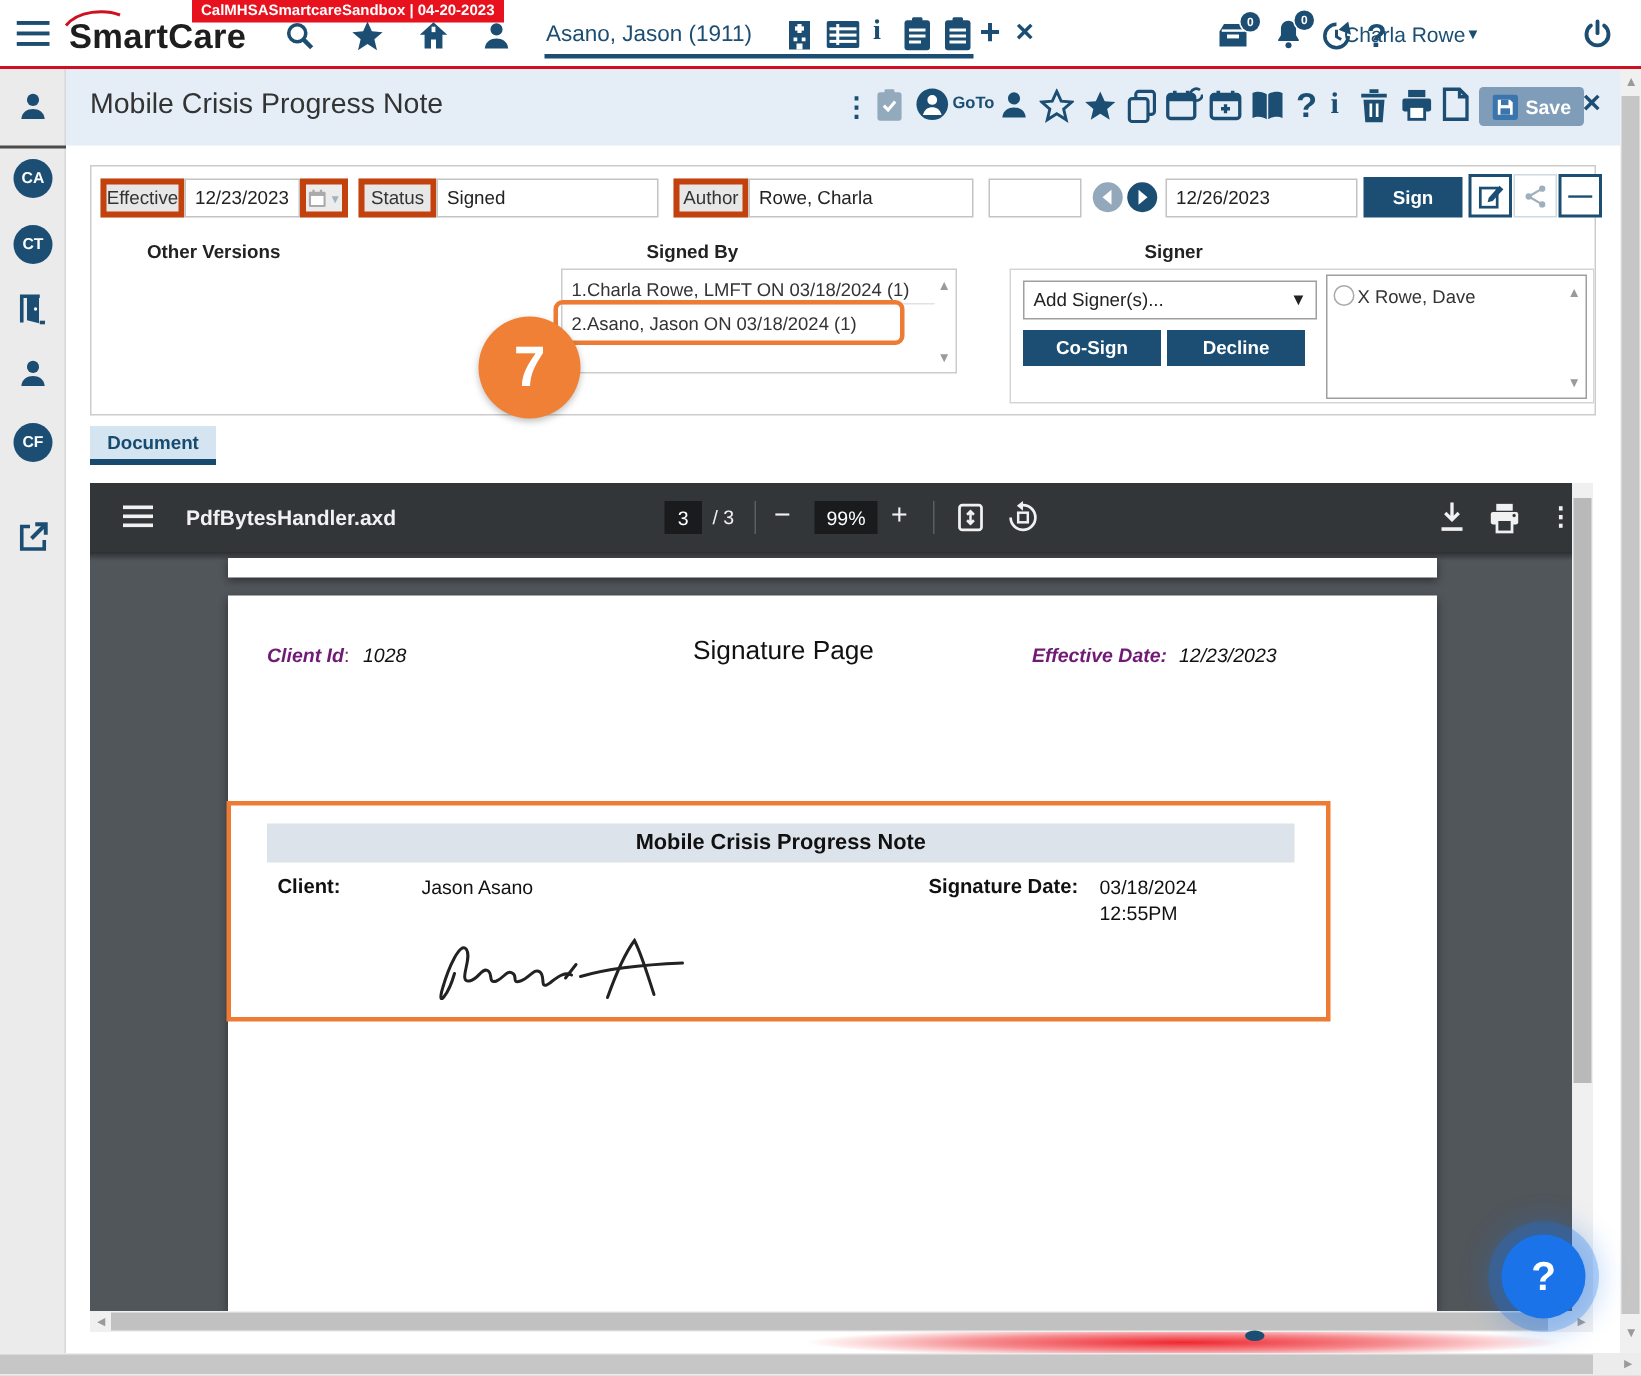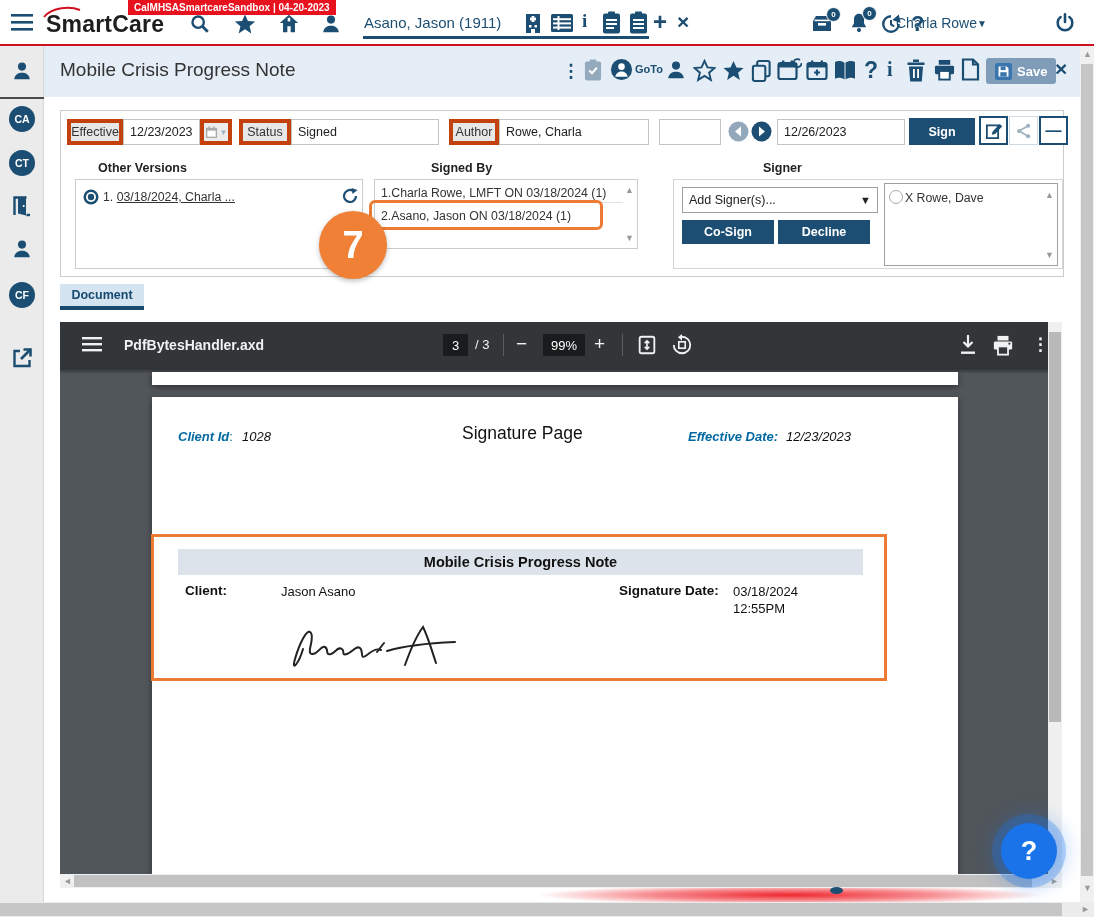--- a/index.html
+++ b/index.html
@@ -46,21 +46,21 @@
           display:flex;align-items:center;justify-content:center}
 
   
   .ptool{background:#323639}
   .pdark{background:#51565b}
   .ptxt{color:#f1f1f1;font-size:13px}
   .pbox{background:#191b1d;color:#fff;font-size:13px;display:flex;align-items:center;justify-content:center}
   .page{background:#fff;box-shadow:0 2px 6px rgba(0,0,0,.45)}
 
   
-  .d-bi{font-weight:bold;font-style:italic;font-size:13px;color:#0369a1}
+  .d-bi{font-weight:bold;font-style:italic;font-size:13px;color:#701a75}
   .d-i{font-style:italic;font-size:13px;color:#111}
   .notehdr{background:#dce3ea;display:flex;align-items:center;justify-content:center;
            font-weight:bold;font-size:14.5px;color:#111}
   .d-b{font-weight:bold;font-size:13.5px;color:#111}
   .d-r{font-size:13px;color:#111}
 
   
   .callout{width:68px;height:68px;border-radius:50%;background:#ef8035;color:#fff;font-size:38px;font-weight:bold;
            display:flex;align-items:center;justify-content:center;box-shadow:0 2px 5px rgba(0,0,0,.25)}
   .hilite{border:3px solid #ee7b33;border-radius:6px;background:transparent}
@@ -383,36 +383,20 @@
       <svg width="18" height="18" viewBox="0 0 24 24">
           <circle cx="5.5" cy="12" r="2.8" fill="#9fb0bd"></circle>
           <circle cx="17.5" cy="5" r="2.8" fill="#9fb0bd"></circle>
           <circle cx="17.5" cy="19" r="2.8" fill="#9fb0bd"></circle>
           <path d="M5.5 12 L17.5 5 M5.5 12 L17.5 19" stroke="#9fb0bd" stroke-width="2"></path>
         </svg>
     </div>
     <div class="abs" style="left:978px;top:5px;width:29px;height:29px;border:2px solid #1b4e72;background:#fff;display:flex;align-items:center;justify-content:center;color:#1b4e72;font-weight:bold;font-size:16px">—</div>
 
     <div class="abs seclabel" style="left:37px;top:50px">Other Versions</div>
-    <div class="abs panelbox" style="left:14px;top:68px;width:288px;height:90px">
-      <div class="abs" style="left:7px;top:9px">
-        <svg width="16" height="16" viewBox="0 0 16 16">
-            <circle cx="8" cy="8" r="7.5" fill="#1b4e72"></circle>
-            <circle cx="8" cy="8" r="5" fill="#fff"></circle>
-            <circle cx="8" cy="8" r="3.2" fill="#1b4e72"></circle>
-          </svg>
-      </div>
-      <div class="abs rowtext" style="left:27px;top:10px"><span>1. </span><span style="text-decoration:underline">03/18/2024, Charla ...</span></div>
-      <div class="abs" style="left:266px;top:8px">
-        <svg width="16" height="16" viewBox="0 0 16 16">
-            <path d="M14 8 A6 6 0 1 1 10.8 2.7" fill="none" stroke="#1b4e72" stroke-width="2.2"></path>
-            <polygon points="9.5,0 15.5,2 10.5,6" fill="#1b4e72"></polygon>
-          </svg>
-      </div>
-    </div>
 
     <div class="abs seclabel" style="left:370px;top:50px">Signed By</div>
     <div class="abs panelbox" style="left:313px;top:68px;width:264px;height:70px">
       <div class="abs rowtext" style="left:6px;top:6px">1.Charla Rowe, LMFT ON 03/18/2024 (1)</div>
       <div class="abs rowtext" style="left:6px;top:29px">2.Asano, Jason ON 03/18/2024 (1)</div>
       <div class="abs" style="left:0;top:22px;width:248px;height:1px;background:#e2e2e2"></div>
       <div class="abs scrollarrow" style="left:250px;top:6px">▲</div>
       <div class="abs scrollarrow" style="left:250px;top:54px">▼</div>
     </div>
     <div class="abs hilite" style="left:308px;top:89px;width:234px;height:30px"></div>

